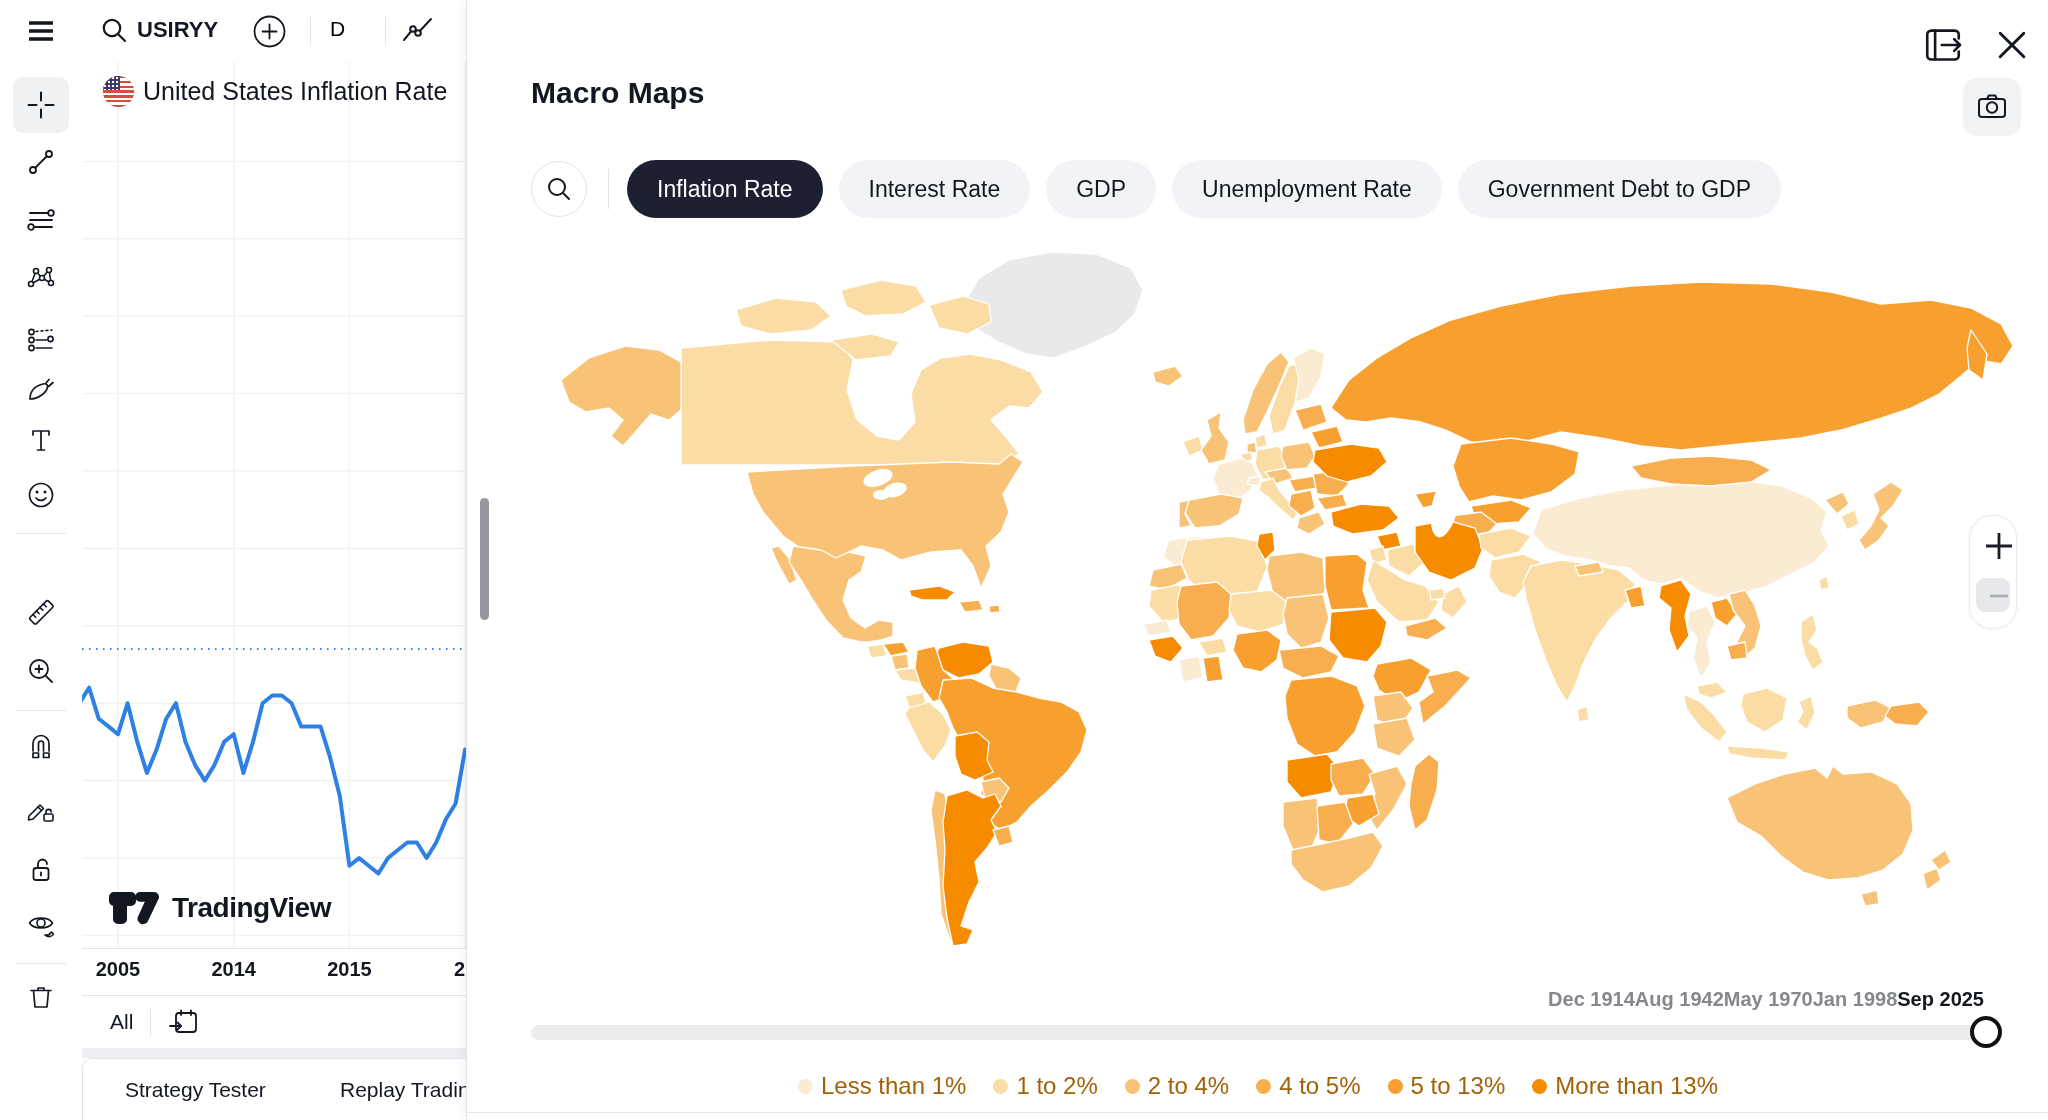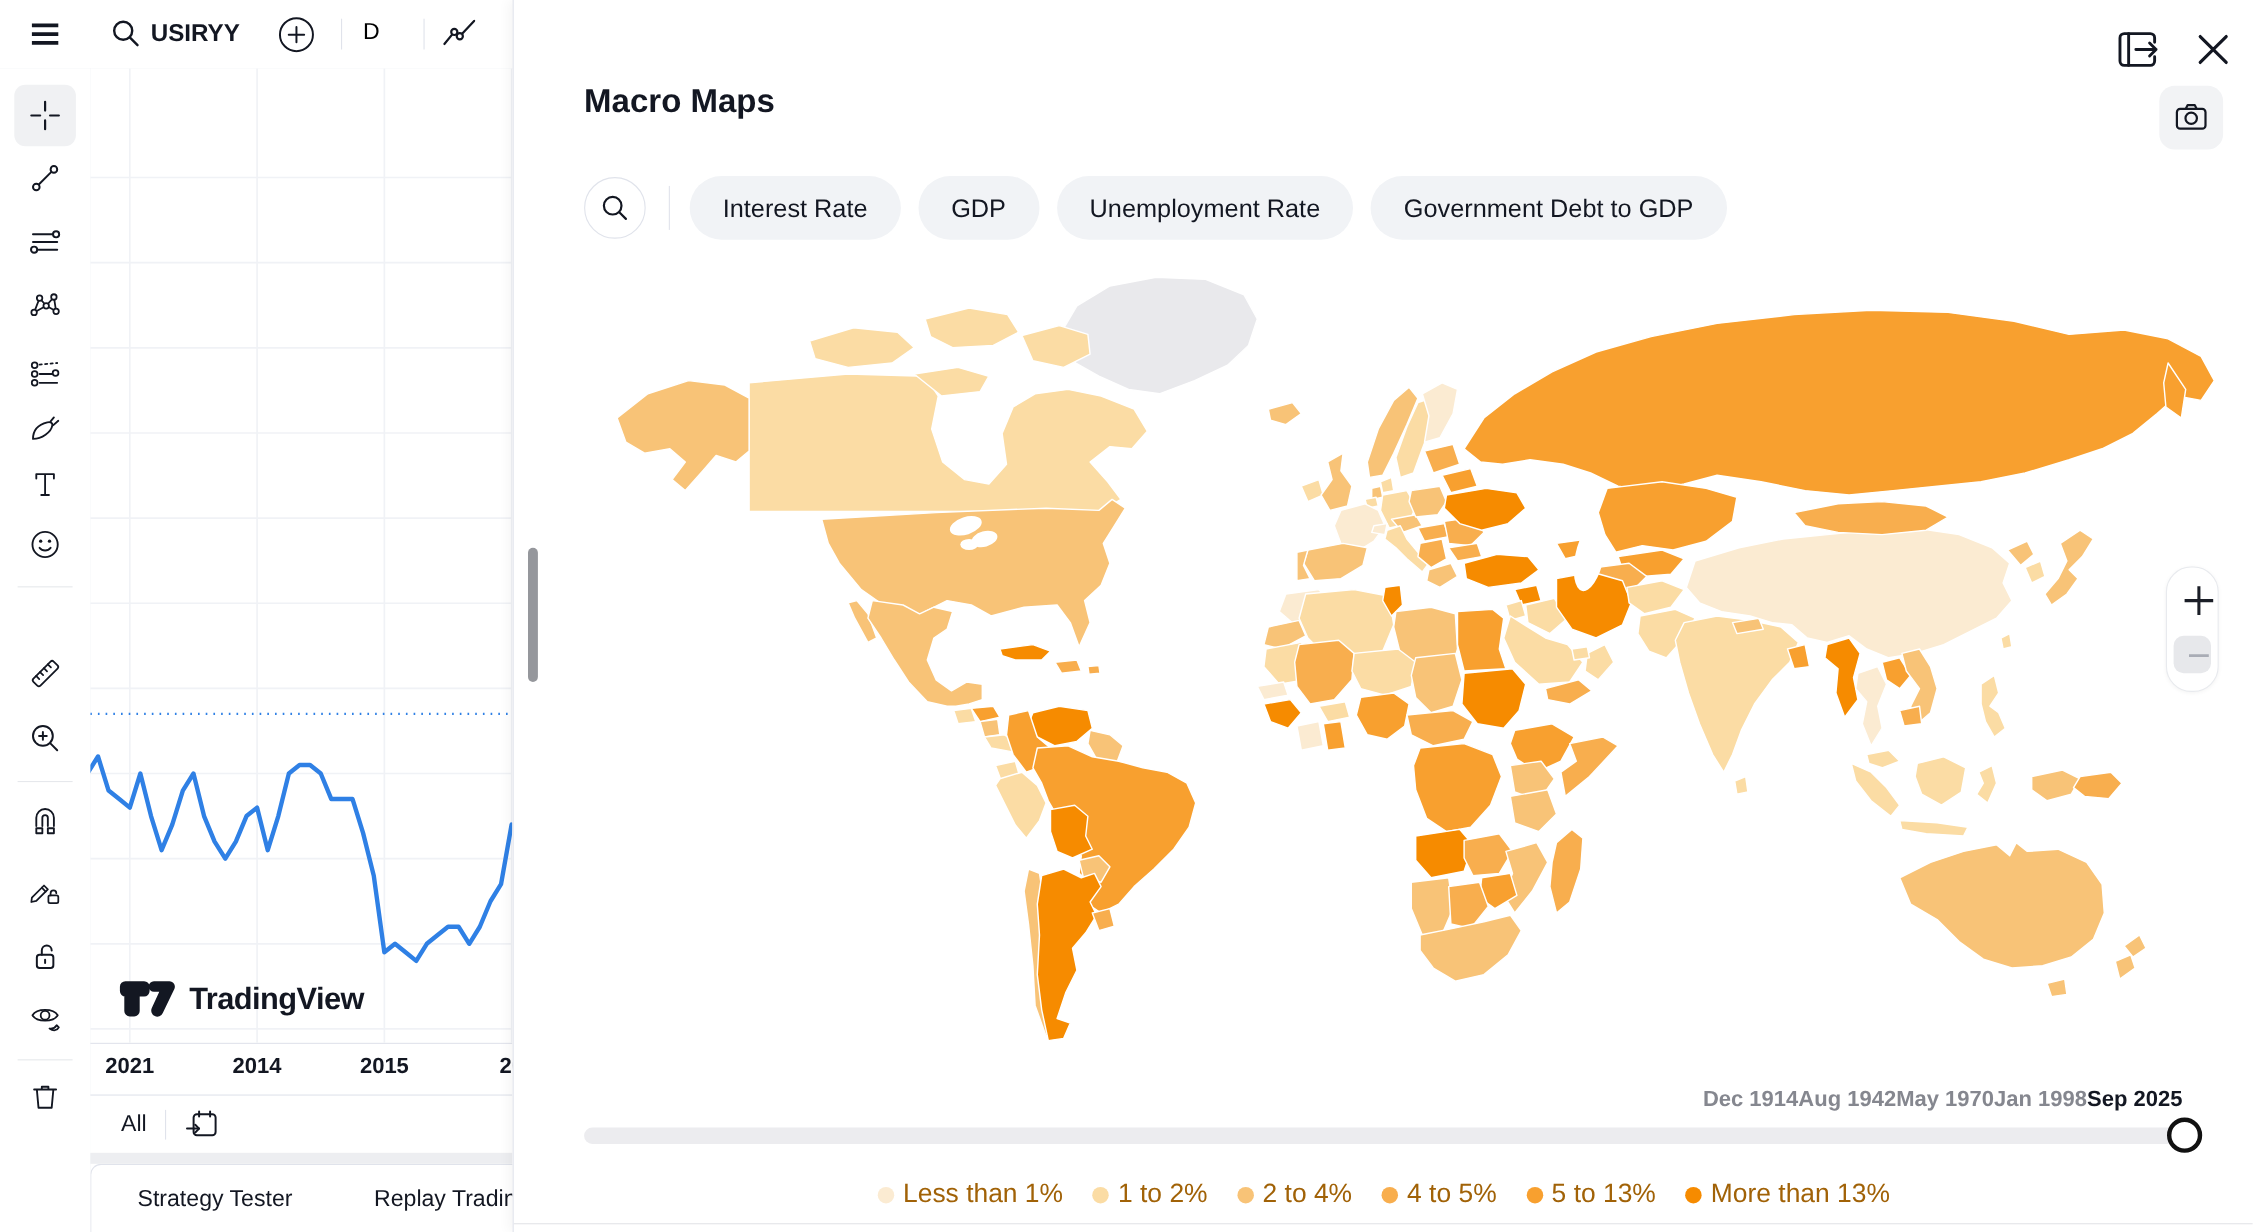--- a/index.html
+++ b/index.html
@@ -251,29 +251,35 @@
         <line x1="0" x2="384" y1="254.19999999999993" y2="254.19999999999993" stroke="#F0F2F6" stroke-width="1.5"></line>
         <line x1="0" x2="384" y1="176.79999999999995" y2="176.79999999999995" stroke="#F0F2F6" stroke-width="1.5"></line>
         <line x1="0" x2="384" y1="99.39999999999998" y2="99.39999999999998" stroke="#F0F2F6" stroke-width="1.5"></line>
         <line x1="36" x2="36" y1="0" y2="886" stroke="#F0F2F6" stroke-width="1.5"></line>
         <line x1="151.72" x2="151.72" y1="0" y2="886" stroke="#F0F2F6" stroke-width="1.5"></line>
         <line x1="267.44" x2="267.44" y1="0" y2="886" stroke="#F0F2F6" stroke-width="1.5"></line>
         <line x1="383.15999999999997" x2="383.15999999999997" y1="0" y2="886" stroke="#F0F2F6" stroke-width="1.5"></line>
         <line x1="0" x2="384" y1="587.02" y2="587.02" stroke="#2F80E5" stroke-width="2" stroke-dasharray="1.5 5.5"></line>
         <polyline points="-2.6,641.2 7.1,625.7 16.7,656.7 26.4,664.4 36.0,672.2 45.6,641.2 55.3,679.9 64.9,710.9 74.6,687.6 84.2,656.7 93.9,641.2 103.5,679.9 113.1,703.1 122.8,718.6 132.4,703.1 142.1,679.9 151.7,672.2 161.4,710.9 171.0,679.9 180.6,641.2 190.3,633.5 199.9,633.5 209.6,641.2 219.2,664.4 228.9,664.4 238.5,664.4 248.1,695.4 257.8,734.1 267.4,803.7 277.1,796.0 286.7,803.7 296.4,811.5 306.0,796.0 315.6,788.3 325.3,780.5 334.9,780.5 344.6,796.0 354.2,780.5 363.9,757.3 373.5,741.8 383.1,687.6" fill="none" stroke="#2F80E5" stroke-width="4" stroke-linejoin="round" stroke-linecap="round"></polyline>
       </svg>
+    <div id="chart-title">
+      <span class="flag">
+          <span class="canton"></span>
+        </span>
+      <span class="t">United States Inflation Rate</span>
+    </div>
     <div id="watermark">
       <svg width="52" height="36" viewBox="0 0 52 34">
           <path fill="#131722" d="M1,6a5,5 0 0 1 5,-5h17a5,5 0 0 1 5,5v4a5,5 0 0 1-5,5h-4v13a5,5 0 0 1-5,5h-4a5,5 0 0 1-5,-5V15H6a5,5 0 0 1-5,-5Z"></path>
           <path fill="#131722" d="M32,1h14a5,5 0 0 1 4.5,7.1L40,30a5.5,5.5 0 0 1-10-4.6l6.8-14.7H32a4.85,4.85 0 0 1 0-9.7Z"></path>
         </svg>
       <span class="wm-text">TradingView</span>
     </div>
     <div id="axis-row">
-        <span class="axis-label" style="left: 36px;">2021</span>
+        <span class="axis-label" style="left: 36px;">2005</span>
         <span class="axis-label" style="left: 151.72px;">2014</span>
         <span class="axis-label" style="left: 267.44px;">2015</span>
         <span class="axis-label" style="left: 383.16px;">20</span>
       </div>
     <div id="all-row">
       <button id="range-all">All</button>
       <div id="all-div"></div>
       <button id="goto-date">
         <svg width="34" height="34" viewBox="0 0 34 34" class="stroke-ic" style="stroke-width:1.8">
             <rect x="9" y="7" width="20" height="19" rx="3"></rect>
@@ -314,20 +320,21 @@
 
     <div id="controls-row">
       <button id="map-search-btn">
         <svg width="28" height="28" viewBox="0 0 28 28" class="stroke-ic" style="stroke-width:2">
             <circle cx="12" cy="12" r="8"></circle>
             <path d="M18 18l6 6"></path>
           </svg>
       </button>
       <div id="chips-div"></div>
       <div id="chips">
+          <button class="chip active">Inflation Rate</button>
           <button class="chip">Interest Rate</button>
           <button class="chip">GDP</button>
           <button class="chip">Unemployment Rate</button>
           <button class="chip">Government Debt to GDP</button>
         </div>
     </div>
 
     <svg id="worldmap" width="1490" height="710" viewBox="0 0 1490 710">
       <g>
       <path d="M428,62 448,28 478,10 520,2 565,4 600,18 612,40 604,64 585,82 555,96 523,108 495,104 468,92 447,80 Z" fill="#E9E9EC"></path>

